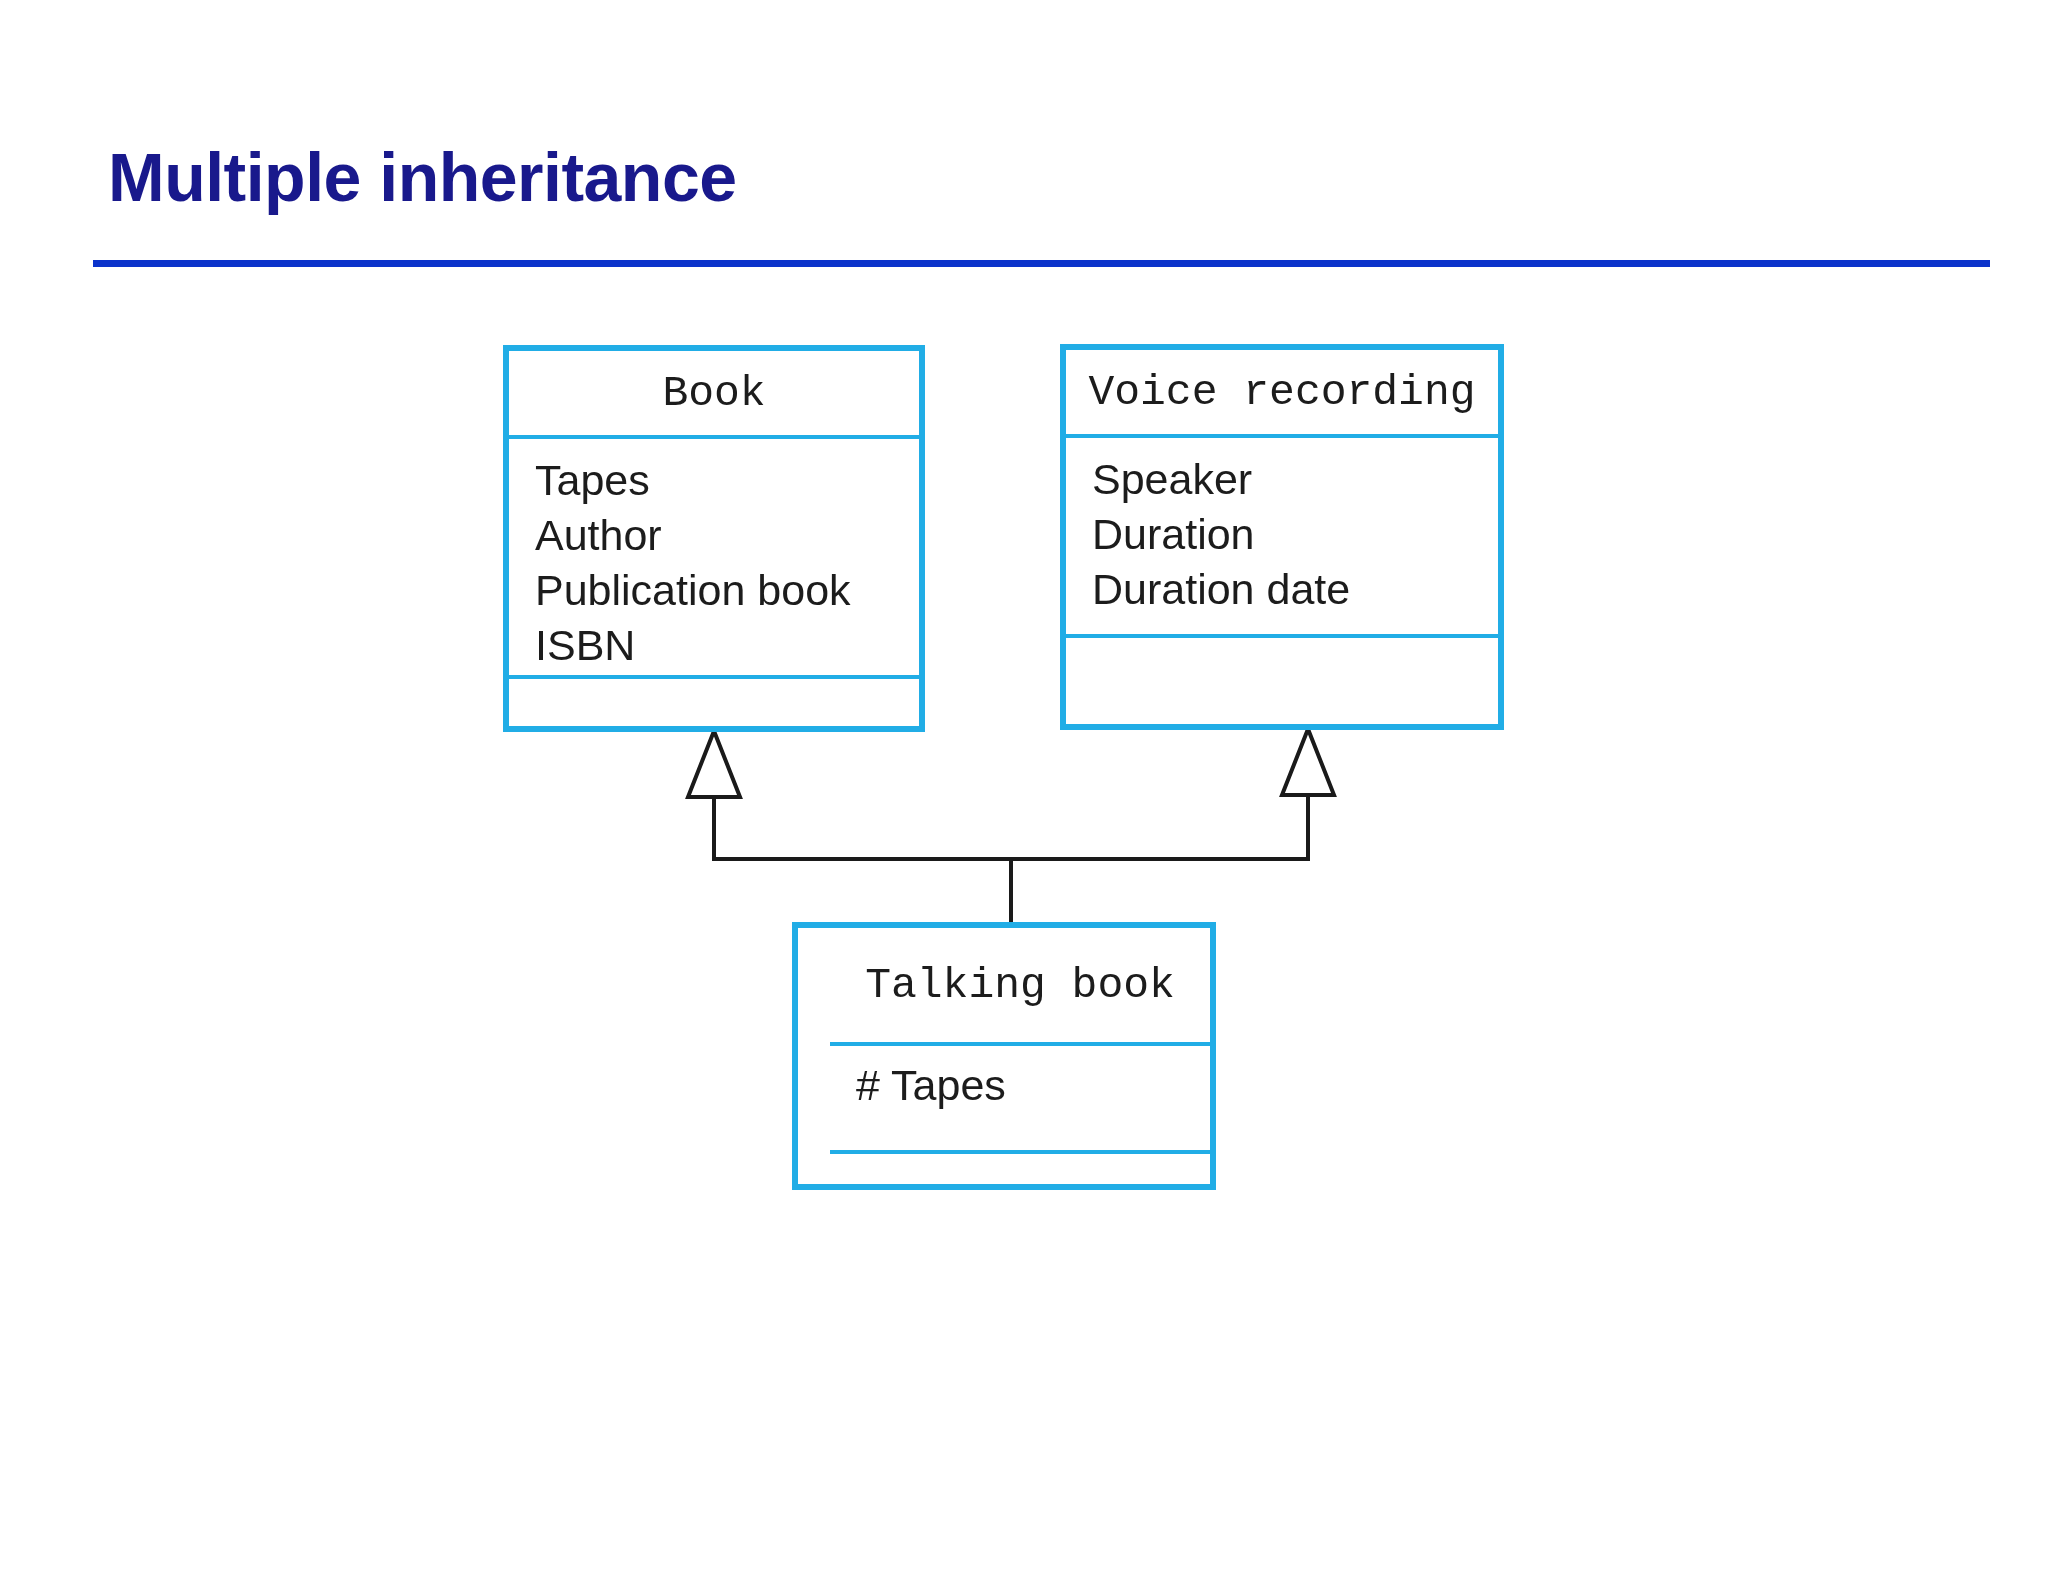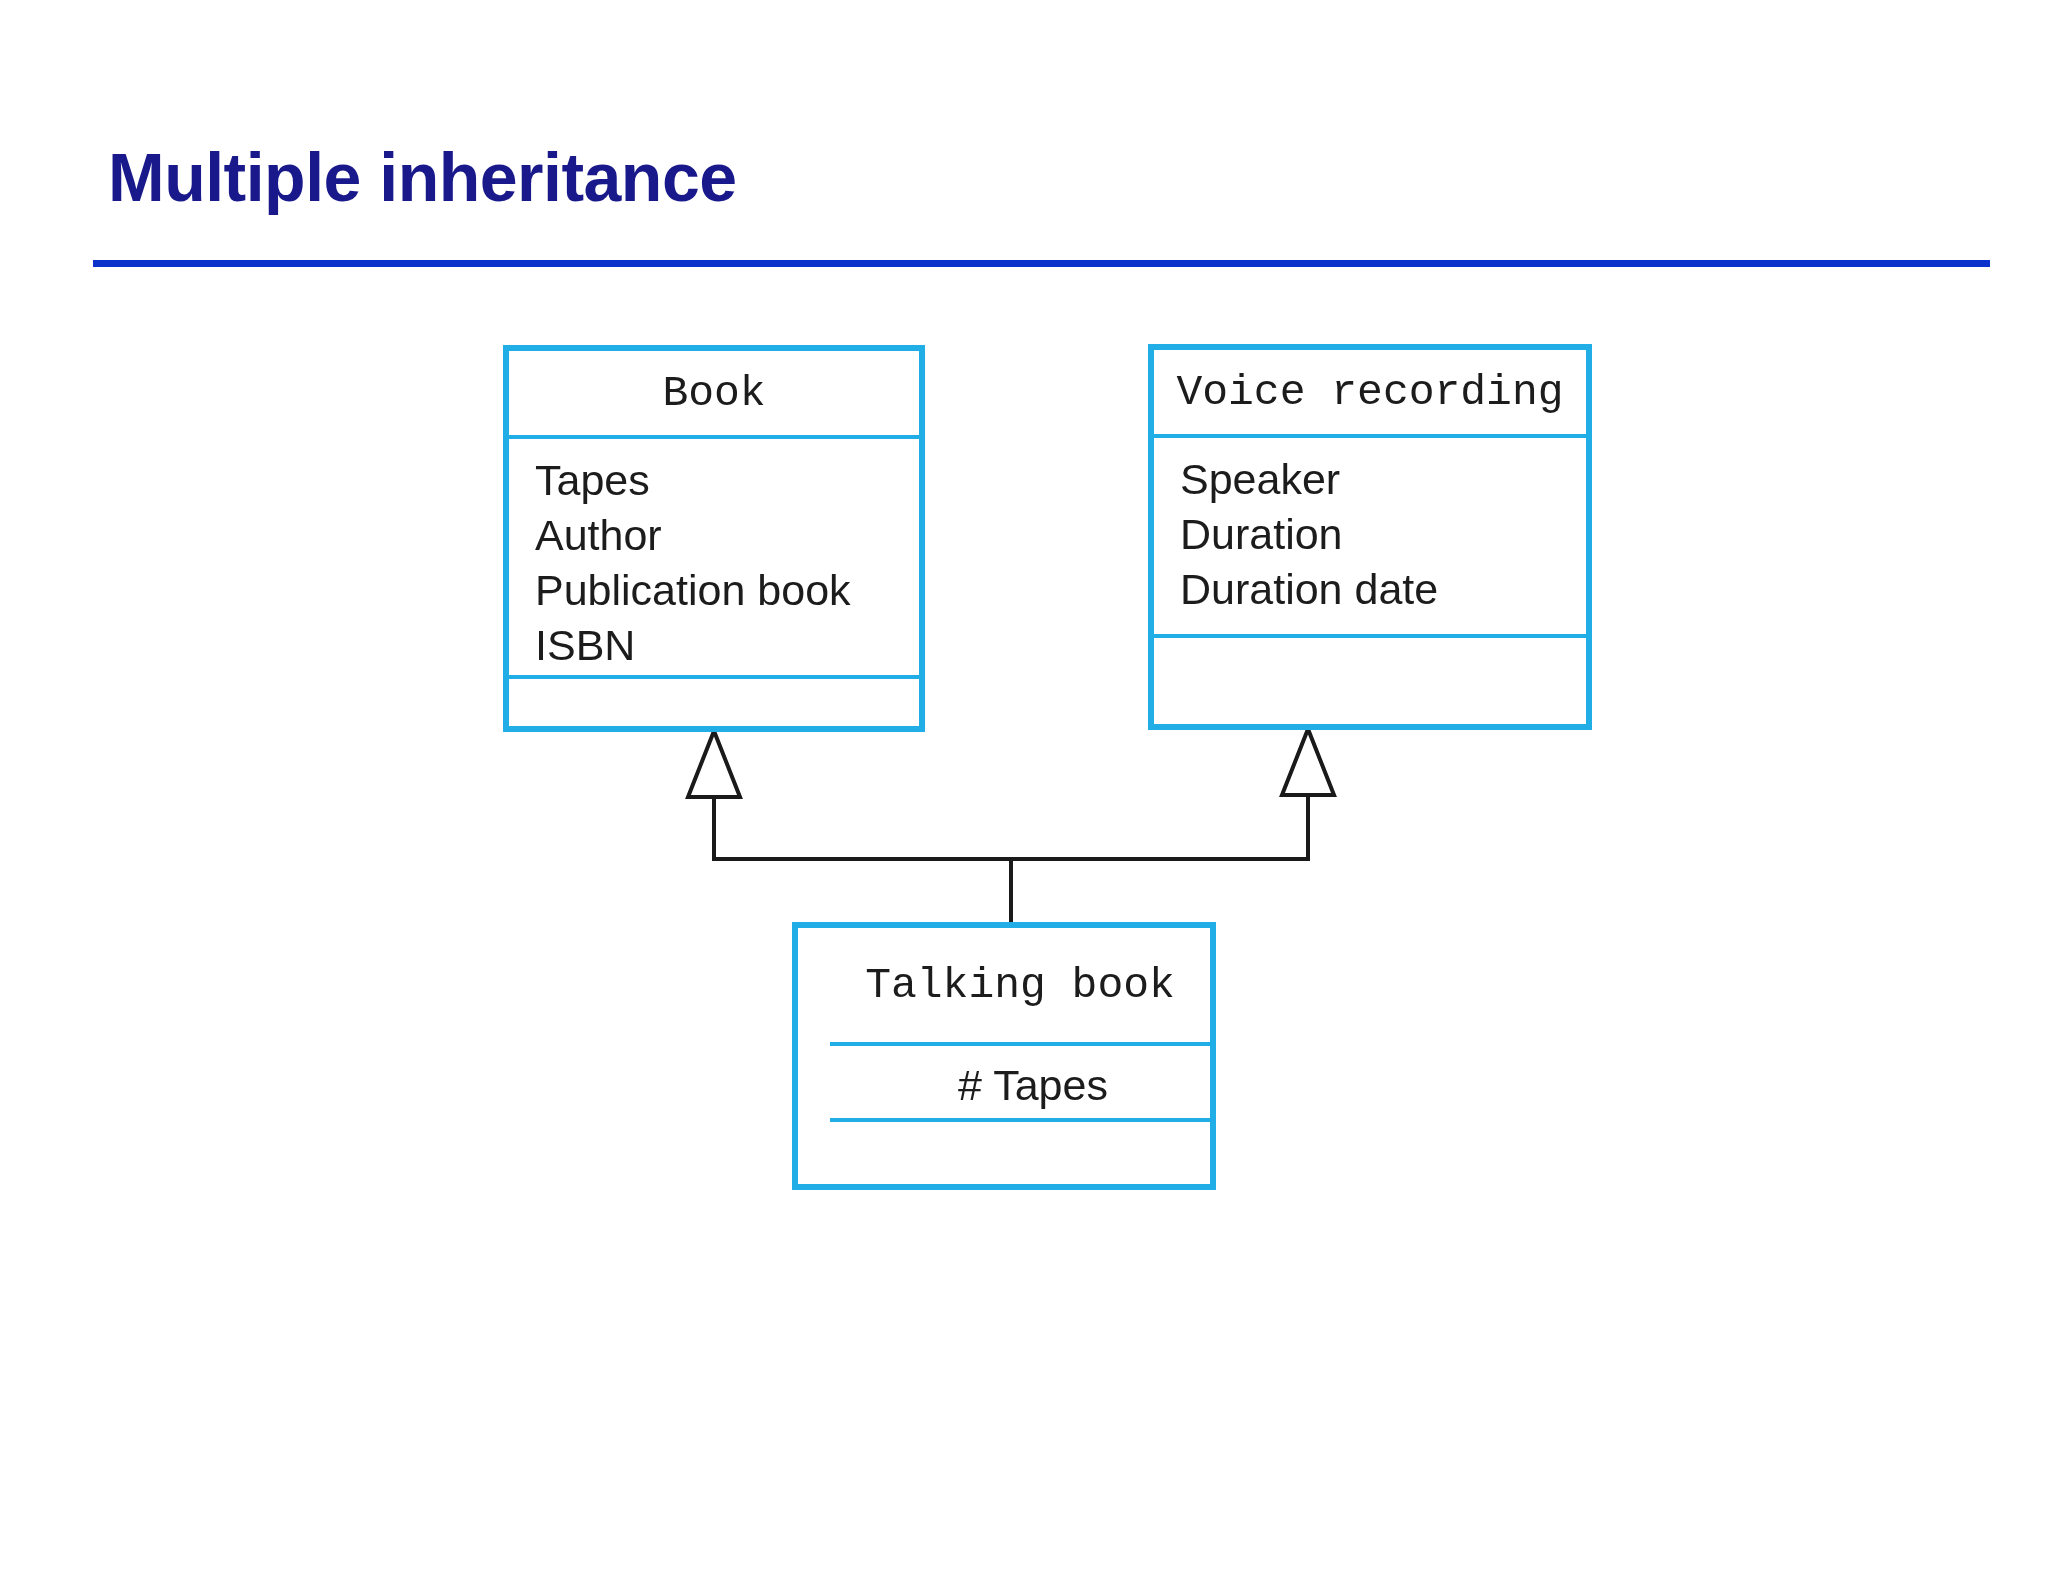--- a/index.html
+++ b/index.html
@@ -91,38 +91,38 @@
     left: 503px;
     top: 345px;
     width: 422px;
     height: 387px;
   }
   #class-book .uml-name   { height: 84px; }
   #class-book .uml-attrs  { height: 240px; }
   #class-book .uml-ops    { height: 55px; }
 
   #class-voice-recording {
-    left: 1148px;
+    left: 1060px;
     top: 344px;
     width: 444px;
     height: 386px;
   }
   #class-voice-recording .uml-name  { height: 84px; }
   #class-voice-recording .uml-attrs { height: 200px; }
   #class-voice-recording .uml-ops   { height: 90px; }
 
   #class-talking-book {
     left: 792px;
     top: 922px;
     width: 424px;
     height: 268px;
     padding-left: 32px;
   }
   #class-talking-book .uml-name  { height: 114px; }
-  #class-talking-book .uml-attrs { height: 76px; padding-top: 12px; text-align: center; }
+  #class-talking-book .uml-attrs { height: 108px; padding-top: 12px; }
   #class-talking-book .uml-ops   { height: 60px; }
 
   
   #connectors {
     position: absolute;
     left: 0;
     top: 0;
     width: 2048px;
     height: 1582px;
     z-index: 1;

